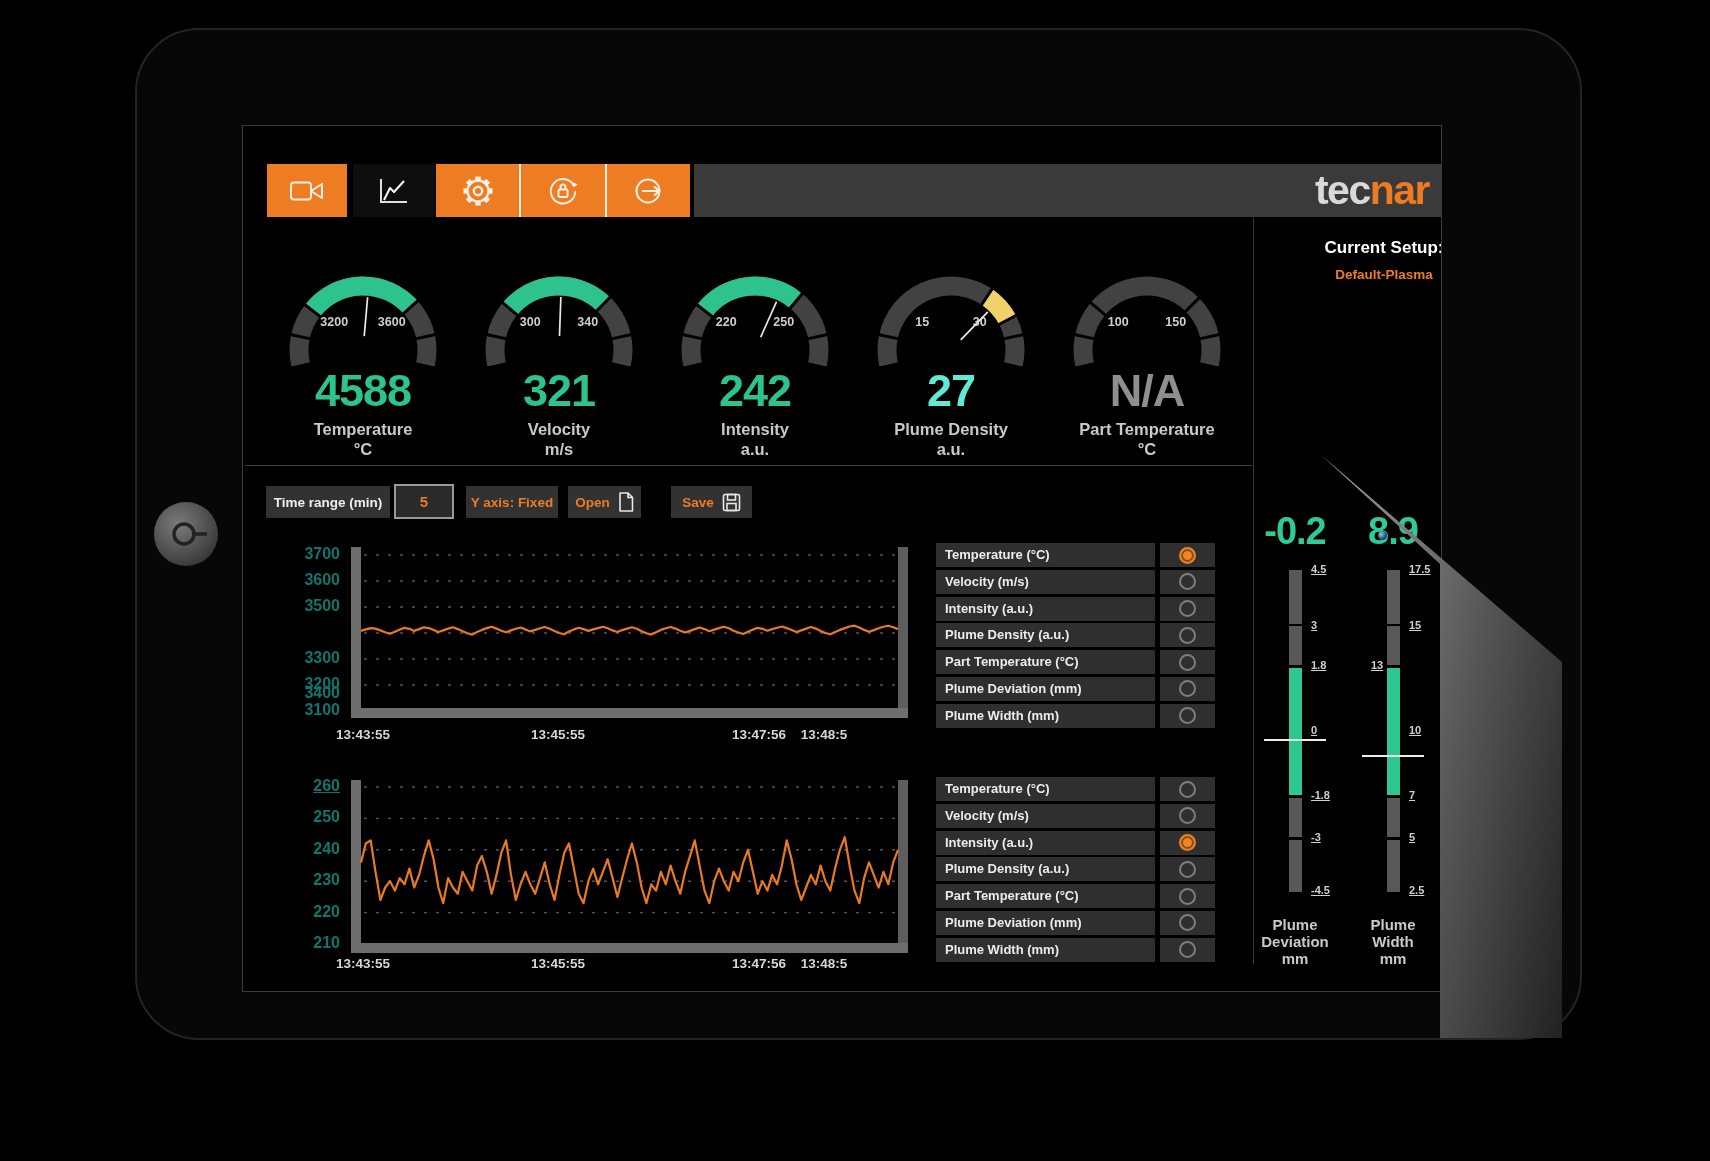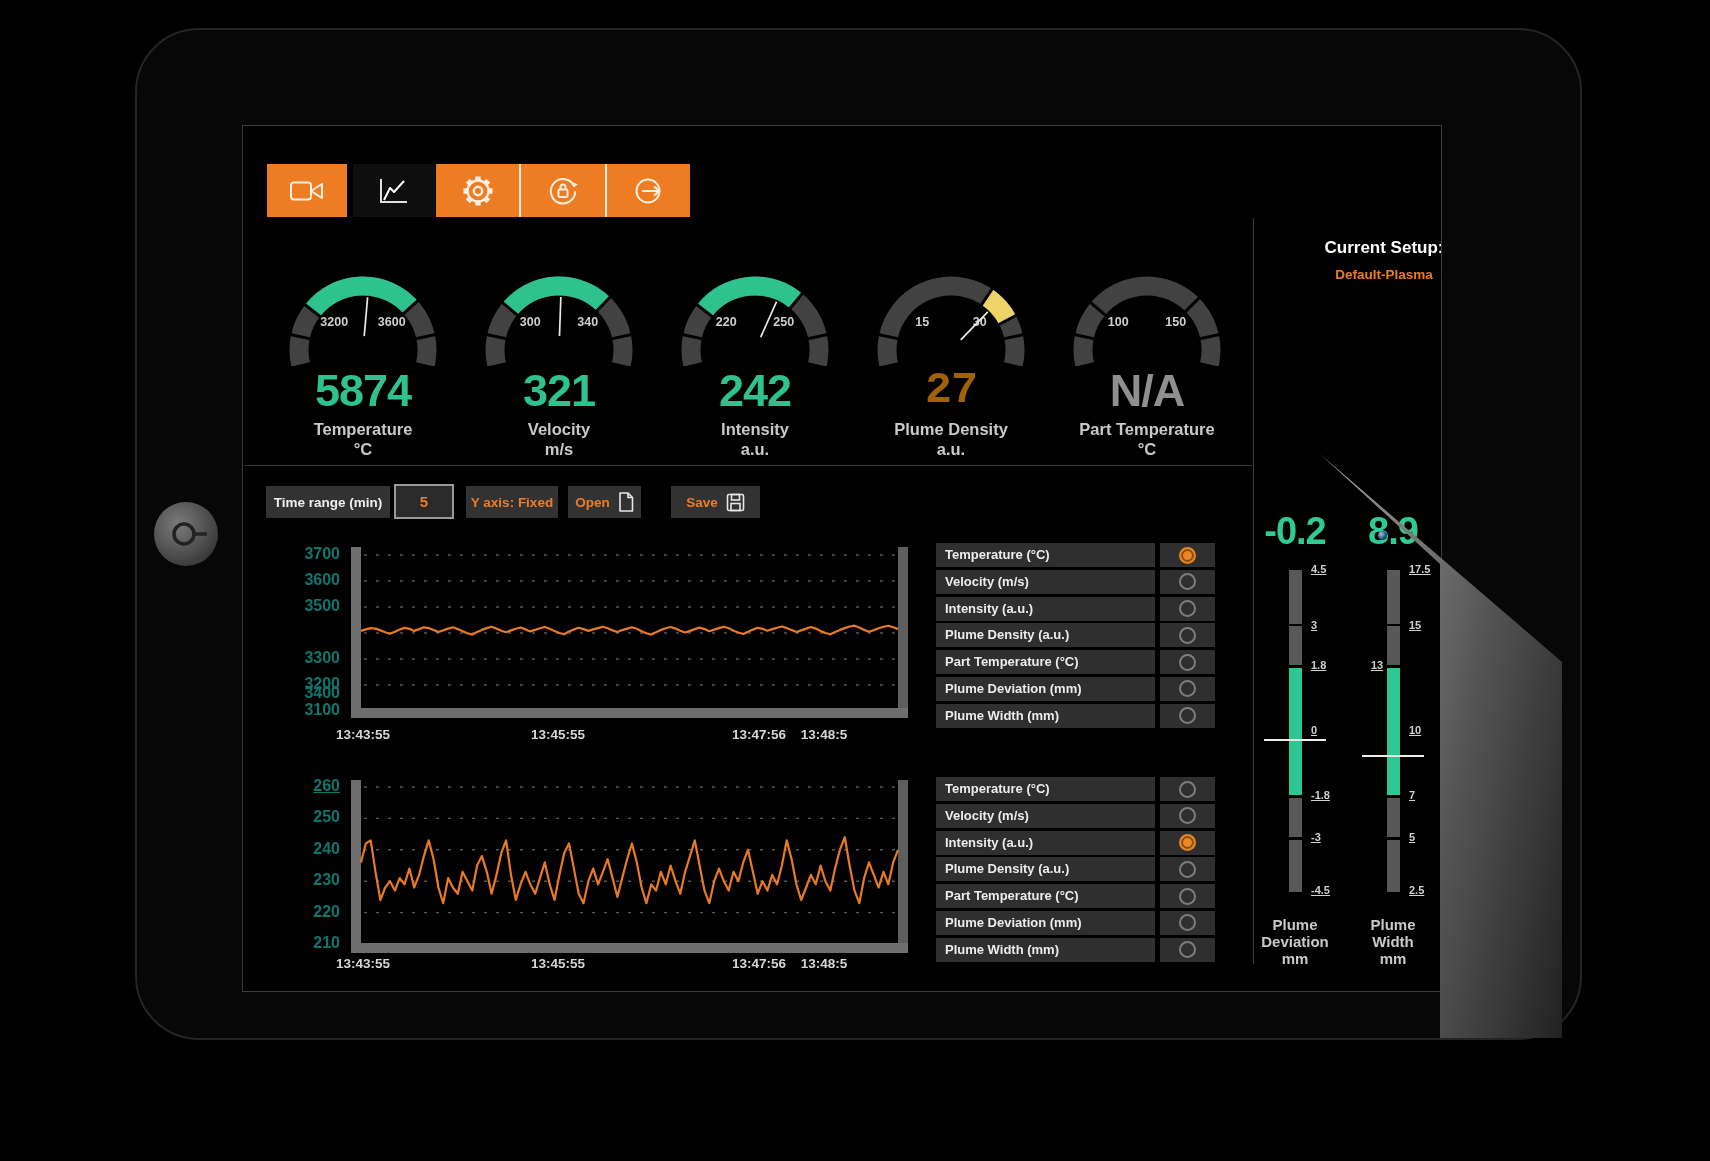--- a/index.html
+++ b/index.html
@@ -20,21 +20,21 @@
   .tb-btn.dark{background:#0e0e0e;}
   .tb-sep{position:absolute;top:38px;width:2px;height:53px;background:#f6efe7;z-index:2;}
   .tb-strip{position:absolute;left:451px;top:38px;width:747px;height:53px;background:#3A3A3A;
             display:flex;align-items:center;justify-content:flex-end;padding-right:12px;box-sizing:border-box;}
   .logo{font-size:41px;letter-spacing:-1.5px;line-height:41px;}
   .logo-tec{color:#d9d9d9;}
   .logo-nar{color:#EE7B22;}
   
   .gauge{position:absolute;width:196px;display:flex;flex-direction:column;align-items:center;}
   .gval{font-size:45px;margin-top:2px;letter-spacing:-1px;line-height:46px;}
-  .gval.green{color:#2EC28E;} .gval.yellow{color:#a16207;font-family:Liberation Mono, monospace;} .gval.gray{color:#8f8f8f;}
+  .gval.green{color:#2EC28E;} .gval.yellow{color:#5eead4;} .gval.gray{color:#8f8f8f;}
   .glabel{font-size:16.5px;color:#c9c9c9;margin-top:6px;line-height:18px;text-align:center;}
   .gunit{font-size:16.5px;color:#c9c9c9;margin-top:2px;}
   
   .setup{position:absolute;left:1012px;top:112px;width:186px;text-align:center;margin-left:36px;}
   .setup-h{font-size:17px;color:#fff;}
   .setup-v{font-size:13.5px;color:#ED7C23;margin-top:9px;}
   .hdiv{position:absolute;left:2px;top:339px;width:1007px;height:1px;background:#3a3a3a;}
   .vdiv{position:absolute;left:1010px;top:92px;width:1px;height:746px;background:#3a3a3a;}
   
   .ctl{position:absolute;top:360px;height:32px;background:#323232;color:#efefef;font-size:13.5px;
@@ -110,20 +110,23 @@
       </svg>
     </div>
     <div class="tb-sep" style="left:362px"></div>
     <div class="tb-btn" style="left:364px;width:83px">
       <svg width="34" height="34">
         <circle cx="16" cy="17" r="11.5" stroke="#fcefe4" stroke-width="2" fill="none"></circle>
         <line x1="10" y1="17" x2="26" y2="17" stroke="#fcefe4" stroke-width="2"></line>
         <path d="M22 12.5 L27.5 17 L22 21.5" stroke="#fcefe4" stroke-width="2" fill="none" stroke-linejoin="round"></path>
       </svg>
     </div>
+    <div class="tb-strip">
+      <div class="logo"><span class="logo-tec">tec</span><span class="logo-nar">nar</span></div>
+    </div>
 
     <div class="setup">
       <div class="setup-h">Current Setup:</div>
       <div class="setup-v">Default-Plasma</div>
     </div>
 
     <div class="hdiv"></div>
     <div class="vdiv"></div>
 
     <div class="ctl" style="left:23px;width:124px">
@@ -135,41 +138,41 @@
     <div class="ctl" style="left:223px;width:92px">
       <span class="org">Y axis: Fixed</span>
     </div>
     <div class="ctl" style="left:325px;width:73px">
       <span class="org">Open</span>
       <svg width="16" height="20">
         <path d="M2 1 H10 L14.5 5.5 V19 H2 Z" stroke="#e8e8e8" stroke-width="1.6" fill="none" stroke-linejoin="round"></path>
         <path d="M10 1 V5.5 H14.5" stroke="#e8e8e8" stroke-width="1.6" fill="none"></path>
       </svg>
     </div>
-    <div class="ctl" style="left:428px;width:89px">
+    <div class="ctl" style="left:428px;width:81px">
       <span class="org">Save</span>
       <svg width="19" height="19">
         <rect x="1.5" y="1.5" width="16" height="16" rx="1.5" stroke="#e8e8e8" stroke-width="1.6" fill="none"></rect>
         <rect x="5.5" y="1.5" width="8" height="5.5" stroke="#e8e8e8" stroke-width="1.6" fill="none"></rect>
         <rect x="5" y="10.5" width="9" height="7" stroke="#e8e8e8" stroke-width="1.6" fill="none"></rect>
       </svg>
     </div>
   <div class="gauge" style="left: 22px; top: 138px;">
         <svg width="180" height="102">
           <path d="M 27.64 100.40 A 64 64 0 1 1 152.36 100.40" stroke="#424242" stroke-width="19" fill="none"></path>
           <path d="M 39.57 46.60 A 64 64 0 0 1 137.56 43.18" stroke="#2EC28E" stroke-width="19" fill="none"></path>
           <line x1="41.09261996330972" y1="75.60441545911203" x2="12.726339542029365" y2="69.57497642539701" stroke="#000" stroke-width="3"></line>
           <line x1="50.5994623196639" y1="55.21692623371709" x2="27.747150465068962" y2="37.362743449273" stroke="#000" stroke-width="3"></line>
           <line x1="127.15724127386972" y1="52.543469682057086" x2="148.70844121271415" y2="33.1386820976502" stroke="#000" stroke-width="3"></line>
           <line x1="138.90738003669028" y1="75.60441545911203" x2="167.27366045797064" y2="69.57497642539701" stroke="#000" stroke-width="3"></line>
           <text x="61.22640798645396" y="62.21366518164011" text-anchor="middle" fill="#cfcfcf" font-size="12.5" font-weight="700">3200</text>
           <text x="118.77359201354605" y="62.21366518164011" text-anchor="middle" fill="#cfcfcf" font-size="12.5" font-weight="700">3600</text>
           <line x1="91.22018039846722" y1="72.05327422671556" x2="94.61925436562588" y2="33.20168100113749" stroke="#e9e9e9" stroke-width="1.7"></line>
         </svg>
-        <div class="gval green">5874</div>
+        <div class="gval green">4588</div>
         <div class="glabel">Temperature</div>
         <div class="gunit">°C</div>
       </div>
       <div class="gauge" style="left: 218px; top: 138px;">
         <svg width="180" height="102">
           <path d="M 27.64 100.40 A 64 64 0 1 1 152.36 100.40" stroke="#424242" stroke-width="19" fill="none"></path>
           <path d="M 40.97 44.86 A 64 64 0 0 1 134.46 39.96" stroke="#2EC28E" stroke-width="19" fill="none"></path>
           <line x1="41.09261996330972" y1="75.60441545911203" x2="12.726339542029365" y2="69.57497642539701" stroke="#000" stroke-width="3"></line>
           <line x1="51.697777844051096" y1="53.86061951567303" x2="29.48248899360074" y2="35.21977883476339" stroke="#000" stroke-width="3"></line>
           <line x1="124.73291852294986" y1="50.03300998306744" x2="144.87801126626078" y2="29.17215577324656" stroke="#000" stroke-width="3"></line>

